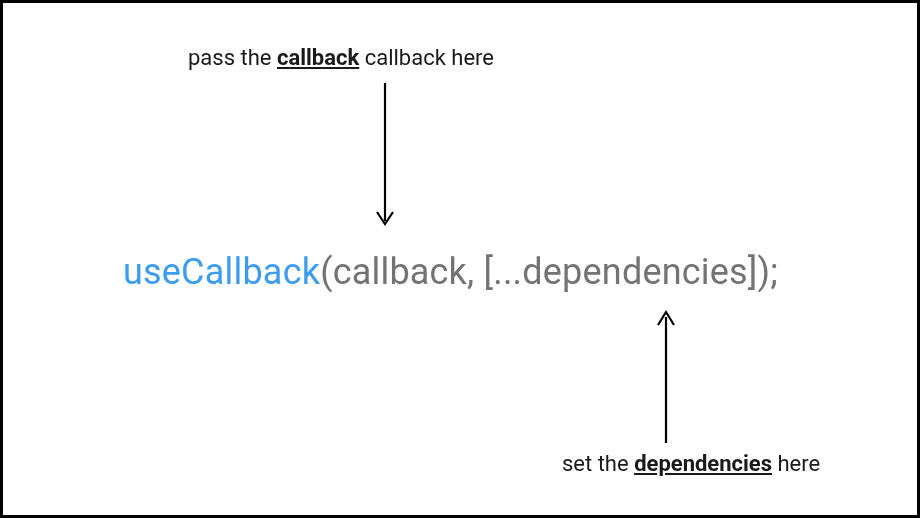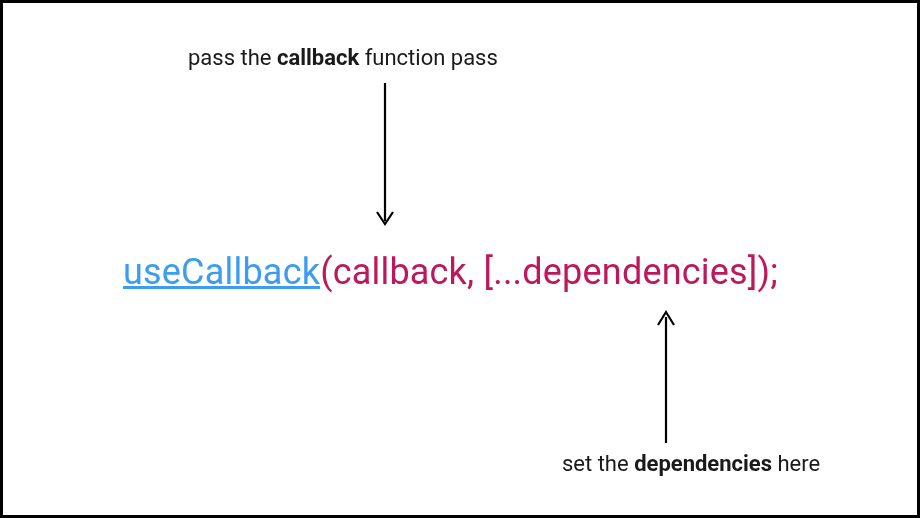--- a/index.html
+++ b/index.html
@@ -17,20 +17,21 @@
       overflow: hidden;
     }
     .annotation {
       position: absolute;
       font-size: 22px;
       color: #1a1a1a;
       white-space: nowrap;
     }
     .annotation strong {
       font-weight: 700;
+      text-decoration: underline;
     }
     .top-annotation {
       top: 42px;
       left: 185px;
     }
     .bottom-annotation {
       top: 448px;
       left: 515px;
       margin-left: 44px;
     }
@@ -49,31 +50,30 @@
       position: absolute;
       top: 248px;
       left: 120px;
       font-size: 36px;
       font-weight: 400;
       white-space: nowrap;
       letter-spacing: 0.2px;
     }
     .hook-name {
       color: #3b9cf0;
-      text-decoration: underline;
     }
     .code-rest {
-      color: #be185d;
+      color: #737373;
     }
   </style>
 </head>
 <body>
 
 <div class="annotation top-annotation">
-  <span>pass the </span><strong>callback</strong><span> function pass</span>
+  <span>pass the </span><strong>callback</strong><span> callback here</span>
 </div>
 
 <div class="arrow arrow-down">
   <svg width="20" height="150" viewBox="0 0 20 150">
     <line x1="10" y1="0" x2="10" y2="138" stroke="#000" stroke-width="2.2"></line>
     <polyline points="2,129 10,141 18,129" fill="none" stroke="#000" stroke-width="2.2"></polyline>
   </svg>
 </div>
 
 <div class="code-line">

